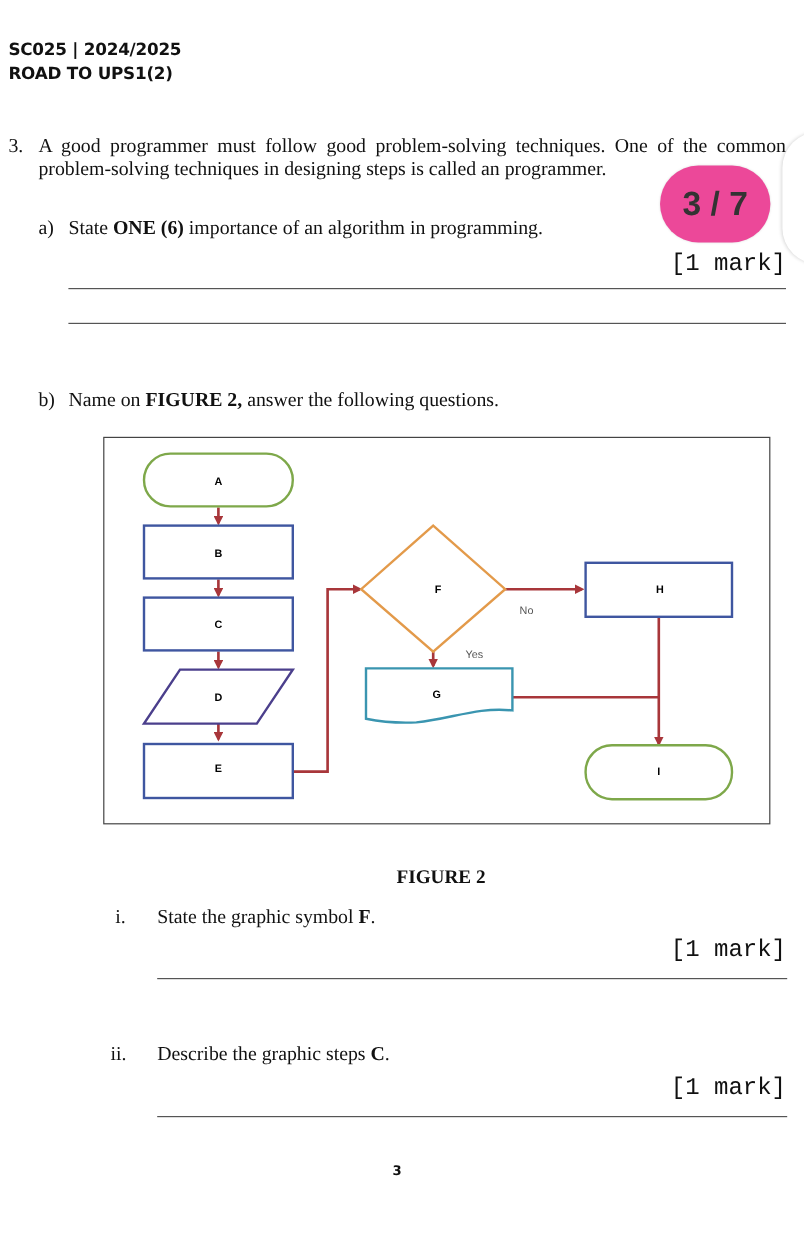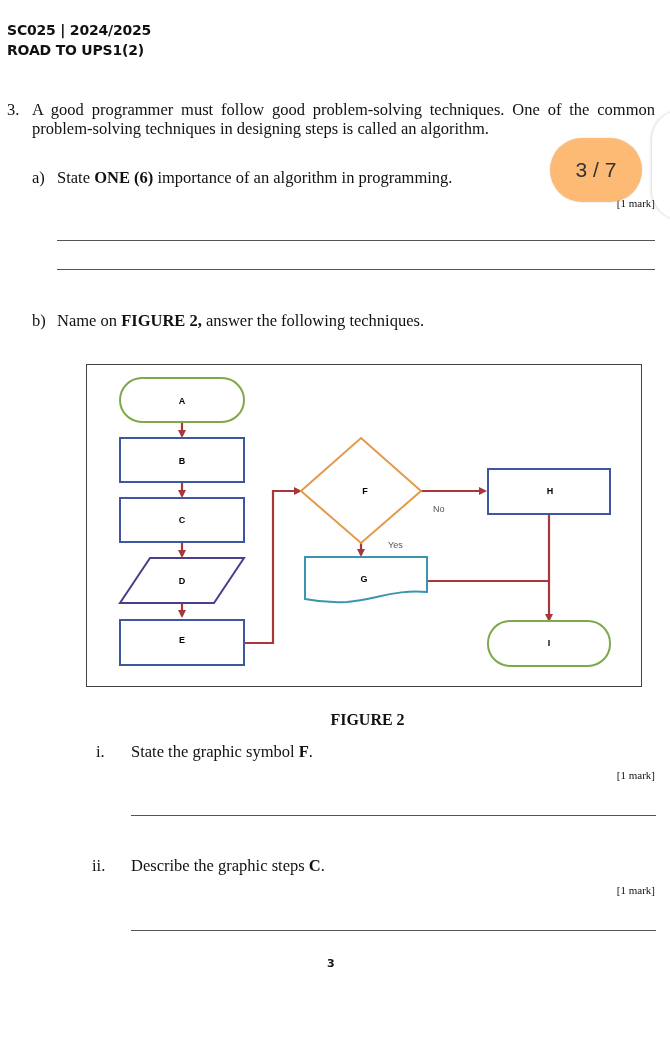--- a/index.html
+++ b/index.html
@@ -1,49 +1,49 @@
 <!DOCTYPE html>
 <html><head>
 <meta charset="utf-8">
 <style>
   html, body { margin:0; padding:0; background:#ffffff; }
   body { width:670px; height:1045px; position:relative; overflow:hidden; font-family:"Liberation Serif", serif; color:#111; }
-  .abs { position:absolute; }
+  .abs { position:absolute;margin-top:12px; }
   .header { left:7px; font-weight:bold; font-size:14px; font-family:"DejaVu Sans", sans-serif; letter-spacing:-0.2px; }
   .q { font-size:16.5px; line-height:19px; }
   .just { text-align:justify; text-align-last:justify; }
   .line { position:absolute; height:0; border-top:1px solid #555; }
-  .mark { font-size:11px; }
-  .pill { position:absolute; left:550px; top:138px; width:92px; height:64px; border-radius:32px; background:#fdba74; box-shadow:0 0 2px rgba(0,0,0,0.15); display:flex; align-items:center; justify-content:center; font-family:"Liberation Sans", sans-serif; font-size:21px; color:#333; }
+  .mark { font-size:20px;font-family:Liberation Mono, monospace; }
+  .pill { position:absolute; left:550px; top:138px; width:92px; height:64px; border-radius:32px; background:#ec4899; box-shadow:0 0 2px rgba(0,0,0,0.15); display:flex; align-items:center; justify-content:center; font-family:"Liberation Sans", sans-serif; font-size:28px; color:#333;font-weight:bold; }
   .pill2 { position:absolute; left:652px; top:110px; width:60px; height:110px; border-radius:40px; background:#fff; box-shadow:-1px 0 3px rgba(0,0,0,0.15); }
   .figure { position:absolute; left:86px; top:364px; width:556px; height:323px; border:1.5px solid #444; box-sizing:border-box; }
   .figure svg { position:absolute; left:0; top:0; }
   .lbl { font-family:"Liberation Sans", sans-serif; font-weight:bold; font-size:9px; }
 </style>
 </head>
 <body>
 
 <div class="abs header" style="top:22px;">SC025 | 2024/2025</div>
 <div class="abs header" style="top:42px;">ROAD TO UPS1(2)</div>
 
 <div class="abs q" style="left:7px; top:100px;">3.</div>
 <div class="abs q just" style="left:32px; top:100px; width:623px;">A good programmer must follow good problem-solving techniques. One of the common</div>
-<div class="abs q" style="left:32px; top:119px;">problem-solving techniques in designing steps is called an algorithm.</div>
+<div class="abs q" style="left:32px; top:119px;">problem-solving techniques in designing steps is called an programmer.</div>
 
 <div class="abs q" style="left:32px; top:168px;">a)</div>
 <div class="abs q" style="left:57px; top:168px;"><span>State </span><b>ONE (6)</b><span> importance of an algorithm in programming.</span></div>
 <div class="abs mark" style="right:15px; top:197px;">[1 mark]</div>
 <div class="line" style="left:57px; width:598px; top:240px;"></div>
 <div class="line" style="left:57px; width:598px; top:269px;"></div>
 
 <div class="pill2"></div>
 <div class="pill">3 / 7</div>
 
 <div class="abs q" style="left:32px; top:311px;">b)</div>
-<div class="abs q" style="left:57px; top:311px;"><span>Name on </span><b>FIGURE 2,</b><span> answer the following techniques.</span></div>
+<div class="abs q" style="left:57px; top:311px;"><span>Name on </span><b>FIGURE 2,</b><span> answer the following questions.</span></div>
 
 <div class="figure">
   <svg width="556" height="323" viewBox="0 0 556 323" xmlns="http://www.w3.org/2000/svg">
     <defs>
       <marker id="ah" markerWidth="8" markerHeight="8" refX="6" refY="4" orient="auto" markerUnits="userSpaceOnUse">
         <path d="M0,0 L8,4 L0,8 Z" fill="#a8363a"></path>
       </marker>
     </defs>
 
     <g stroke="#a8363a" stroke-width="2.2" fill="none">

